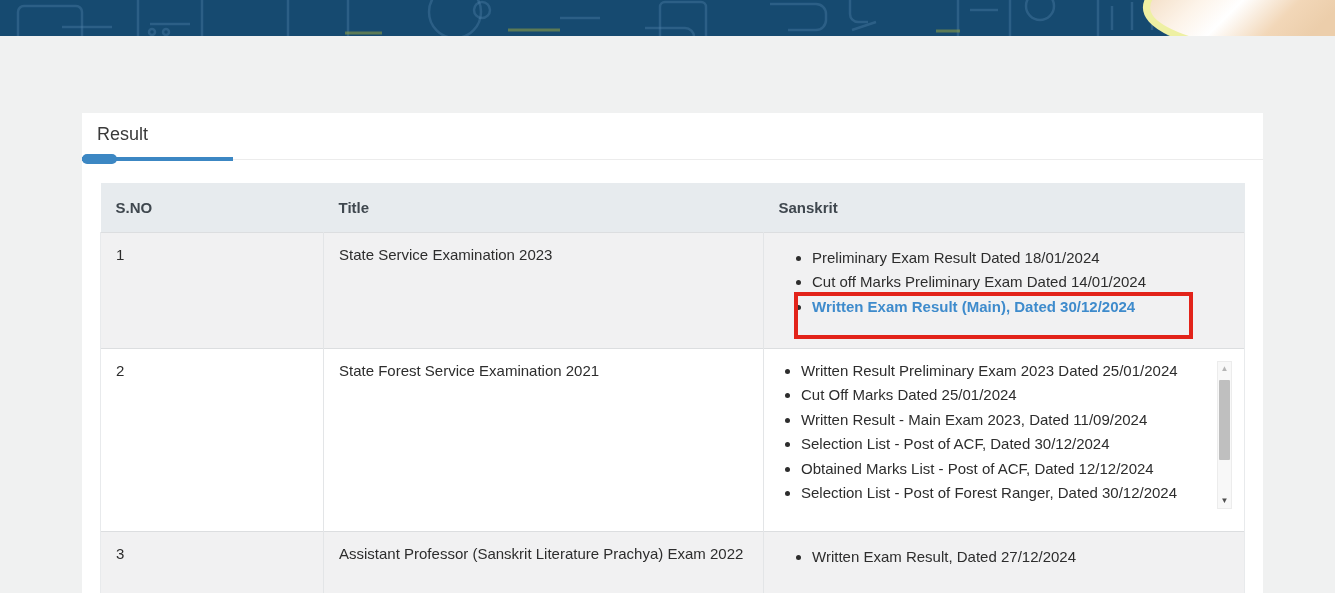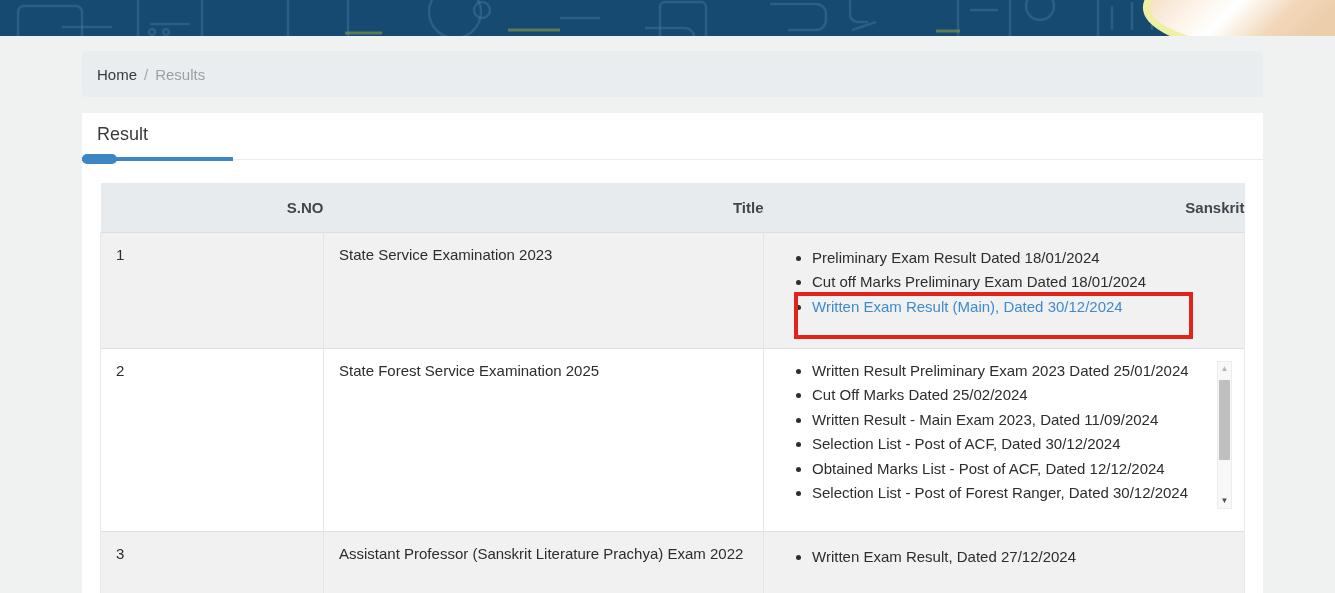--- a/index.html
+++ b/index.html
@@ -68,21 +68,21 @@
   table.results {
     position: absolute; left: 18px; top: 70px;
     width: 1144px;
     border-collapse: collapse;
     table-layout: fixed;
     font-size: 15px; color: #2d2d2d;
   }
   table.results thead th {
     background: #e7ebee;
     height: 49px;
-    text-align: right;
+    text-align: left;
     padding-left: 15px;
     font-weight: bold;
     color: #3f474e;
   }
   table.results tbody td {
     vertical-align: top;
     padding: 13px 12px 10px 15px;
     border-top: 1px solid #dcdee0;
   }
   table.results tbody td.c-sno,
@@ -94,35 +94,35 @@
   td.c-title { text-align: justify; padding-right: 14px; }
   tr.r1 td { height: 116px; }
   tr.r2 td { height: 183px; }
   tr.r3 td { height: 120px; }
 
   
   .dl-cell { position: relative; }
   ul.dl-list { list-style: disc outside; padding-left: 33px; line-height: 24.5px; }
   ul.dl-list li { color: #2d2d2d; }
   ul.dl-list li span, ul.dl-list li a { cursor: pointer; text-align: right; }
-  a.dl-link { color: #3e8bcc; text-decoration: none; }
+  a.dl-link { color: #3e8bcc; text-decoration: none; font-weight: bold; }
 
   
   .highlight-box {
     position: absolute;
     left: 30px; top: 59px;
     width: 399px; height: 47px;
     border: 4px solid #e2231a;
     pointer-events: none;
   }
 
   
   .scrollbox {
     position: absolute;
-    left: 15px; top: 10px;
+    left: 4px; top: 10px;
     width: 454px; height: 152px;
     overflow: hidden;
   }
   .scrollbox ul.dl-list { padding-right: 36px; text-align: justify; }
   .fake-scrollbar {
     position: absolute;
     right: 12px; top: 12px;
     width: 15px; height: 148px;
     background: #f8f8f8;
     border: 1px solid #ececec;
@@ -187,25 +187,20 @@
           <stop offset="0.5" stop-color="#ffffff"></stop>
           <stop offset="0.78" stop-color="#f2d7b8"></stop>
           <stop offset="1" stop-color="#ecceab"></stop>
         </linearGradient>
       </defs>
       <path d="M52 -6 C 38 12 50 28 96 42 L 240 42 L 240 -6 Z" fill="url(#peach)"></path>
       <path d="M52 -6 C 38 12 50 28 96 42" fill="none" stroke="#eef0a3" stroke-width="7"></path>
     </svg>
   </div>
 
-  <div class="breadcrumb">
-    <span class="bc-home">Home</span>
-    <span class="bc-sep">/</span>
-    <span class="bc-cur">Results</span>
-  </div>
 
   <div class="card">
     <div class="card-title">Result</div>
     <div class="heading-rule"></div>
     <div class="underline-bar"></div>
     <div class="underline-pill"></div>
 
     <table class="results">
       <colgroup>
           <col style="width:223px">
@@ -220,35 +215,35 @@
         </tr>
       </thead>
       <tbody>
 
         <tr class="r1 stripe">
           <td class="c-sno">1</td>
           <td class="c-title">State Service Examination 2023</td>
           <td class="c-dl dl-cell">
             <ul class="dl-list">
               <li><span>Preliminary Exam Result Dated 18/01/2024</span></li>
-              <li><span>Cut off Marks Preliminary Exam Dated 18/01/2024</span></li>
+              <li><span>Cut off Marks Preliminary Exam Dated 14/01/2024</span></li>
               <li><a class="dl-link">Written Exam Result (Main), Dated 30/12/2024</a></li>
             </ul>
             <div class="highlight-box"></div>
           </td>
         </tr>
 
         <tr class="r2 plain">
           <td class="c-sno">2</td>
-          <td class="c-title">State Forest Service Examination 2025</td>
+          <td class="c-title">State Forest Service Examination 2021</td>
           <td class="c-dl dl-cell" style="padding:0;">
             <div class="scrollbox">
               <ul class="dl-list">
                 <li><span>Written Result Preliminary Exam 2023 Dated 25/01/2024</span></li>
-                <li><span>Cut Off Marks Dated 25/02/2024</span></li>
+                <li><span>Cut Off Marks Dated 25/01/2024</span></li>
                 <li><span>Written Result - Main Exam 2023, Dated 11/09/2024</span></li>
                 <li><span>Selection List - Post of ACF, Dated 30/12/2024</span></li>
                 <li><span>Obtained Marks List - Post of ACF, Dated 12/12/2024</span></li>
                 <li><span>Selection List - Post of Forest Ranger, Dated 30/12/2024</span></li>
               </ul>
             </div>
             <div class="fake-scrollbar">
               <div class="sb-arrow sb-up">▲</div>
               <div class="sb-thumb"></div>
               <div class="sb-arrow sb-down">▼</div>

